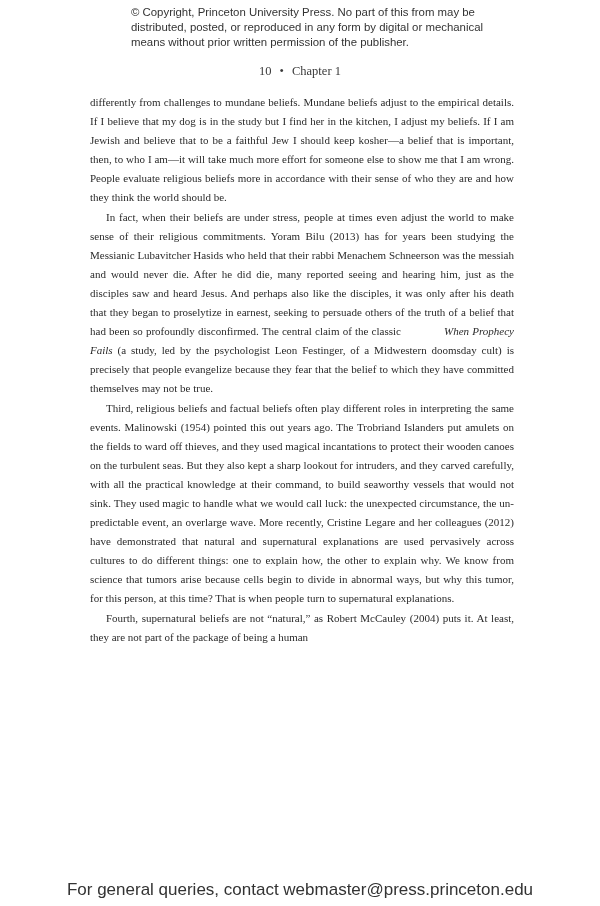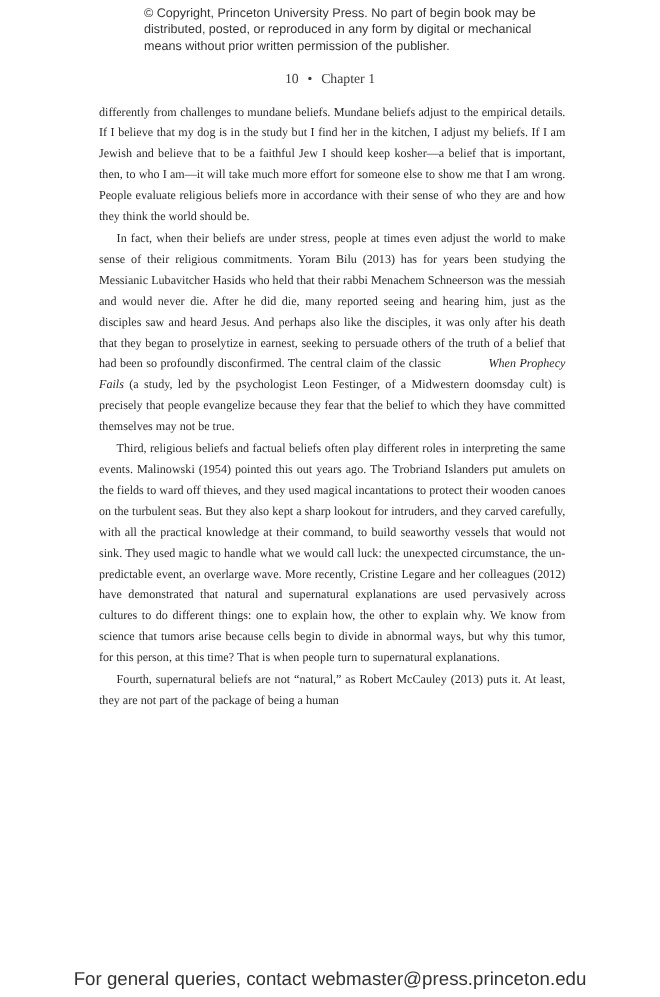--- a/index.html
+++ b/index.html
@@ -67,26 +67,26 @@
       top: 880px;
       text-align: center;
       font-family: "Liberation Sans", sans-serif;
       font-size: 17px;
       color: #333;
     }
   </style>
 </head>
 <body>
 
-<div class="copyright">© Copyright, Princeton University Press. No part of begin book may be distributed, posted, or reproduced in any form by digital or mechanical means without prior written permission of the publisher.</div>
+<div class="copyright">© Copyright, Princeton University Press. No part of this from may be distributed, posted, or reproduced in any form by digital or mechanical means without prior written permission of the publisher.</div>
 
 <div class="running-head">
   <span>10</span><span class="bullet">•</span><span>Chapter 1</span>
 </div>
 
 <div class="body-text">
   <p>differently from challenges to mundane beliefs. Mundane beliefs adjust to the empirical details. If I believe that my dog is in the study but I find her in the kitchen, I adjust my beliefs. If I am Jewish and believe that to be a faithful Jew I should keep kosher—a belief that is important, then, to who I am—it will take much more effort for someone else to show me that I am wrong. People evaluate religious beliefs more in accor­dance with their sense of who they are and how they think the world should be.</p>
   <p class="indent"><span>In fact, when their beliefs are under stress, people at times even ad­just the world to make sense of their religious commitments. Yoram Bilu (2013) has for years been studying the Messianic Lubavitcher Hasids who held that their rabbi Menachem Schneerson was the messiah and would never die. After he did die, many reported seeing and hearing him, just as the disciples saw and heard Jesus. And perhaps also like the disciples, it was only after his death that they began to proselytize in earnest, seek­ing to persuade others of the truth of a belief that had been so pro­foundly disconfirmed. The central claim of the classic </span><em>When Prophecy Fails</em><span> (a study, led by the psychologist Leon Festinger, of a Midwestern doomsday cult) is precisely that people evangelize because they fear that the belief to which they have committed themselves may not be true.</span></p>
   <p class="indent">Third, religious beliefs and factual beliefs often play different roles in interpreting the same events. Malinowski (1954) pointed this out years ago. The Trobriand Islanders put amulets on the fields to ward off thieves, and they used magical incantations to protect their wooden canoes on the turbulent seas. But they also kept a sharp lookout for intruders, and they carved carefully, with all the practical knowledge at their command, to build seaworthy vessels that would not sink. They used magic to handle what we would call luck: the unexpected circumstance, the un­predictable event, an overlarge wave. More recently, Cristine Legare and her colleagues (2012) have demonstrated that natural and supernatural explanations are used pervasively across cultures to do different things: one to explain how, the other to explain why. We know from science that tumors arise because cells begin to divide in abnormal ways, but why this tumor, for this person, at this time? That is when people turn to supernatural explanations.</p>
-  <p class="indent">Fourth, supernatural beliefs are not “natural,” as Robert McCauley (2013) puts it. At least, they are not part of the package of being a human</p>
+  <p class="indent">Fourth, supernatural beliefs are not “natural,” as Robert McCauley (2004) puts it. At least, they are not part of the package of being a human</p>
 </div>
 
 <div class="footer">For general queries, contact webmaster@press.princeton.edu</div>
 
 </body></html>

